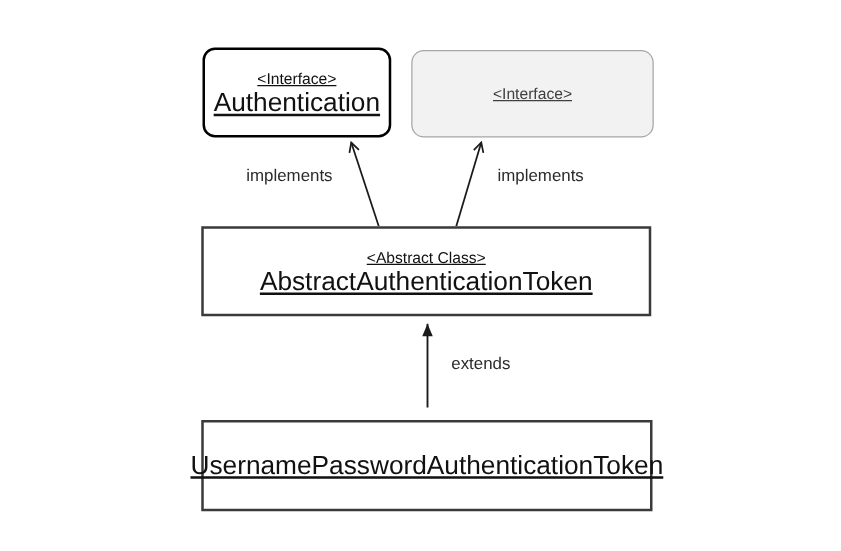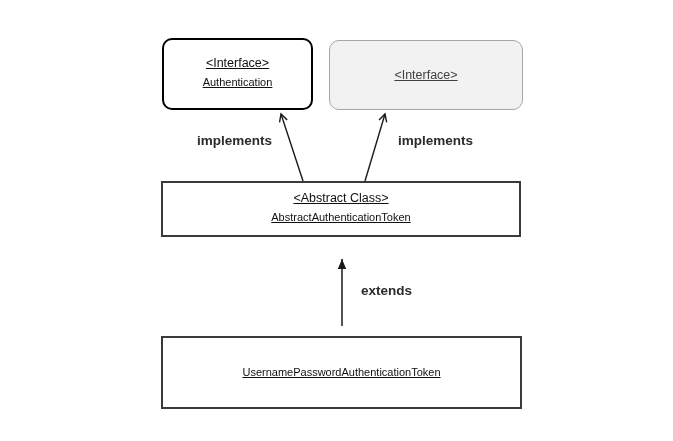--- a/index.html
+++ b/index.html
@@ -34,21 +34,21 @@
     background: #ffffff;
     color: #111111;
     text-decoration: underline;
   }
   .node .stereotype {
     font-size: 12.5px;
     line-height: 17px;
     white-space: nowrap;
   }
   .node .node-name {
-    font-size: 11px;
+    font-size: 21px;
     line-height: 21px;
     white-space: nowrap;
   }
   .node-authentication {
     left: 162px;
     top: 38px;
     width: 151px;
     height: 72px;
     border: 2px solid #000000;
     border-radius: 10px;
@@ -60,37 +60,36 @@
     height: 70px;
     border: 1.5px solid #a6a6a6;
     border-radius: 10px;
     background: #f2f2f2;
     color: #404040;
   }
   .node-abstract-authentication-token {
     left: 161px;
     top: 181px;
     width: 360px;
-    height: 56px;
+    height: 72px;
     border: 2px solid #3a3a3a;
   }
   .node-username-password-authentication-token {
     left: 161px;
     top: 336px;
     width: 361px;
     height: 73px;
     border: 2px solid #3a3a3a;
   }
   .edge-label {
     position: absolute;
     font-size: 13.5px;
     line-height: 15px;
     color: #2b2b2b;
     white-space: nowrap;
-    font-weight: bold;
   }
   .label-implements-left  { left: 197px; top: 133px; }
   .label-implements-right { left: 398px; top: 133px; }
   .label-extends          { left: 361px; top: 283px; }
 </style>
 </head>
 <body>
 
 <div class="canvas">
 

